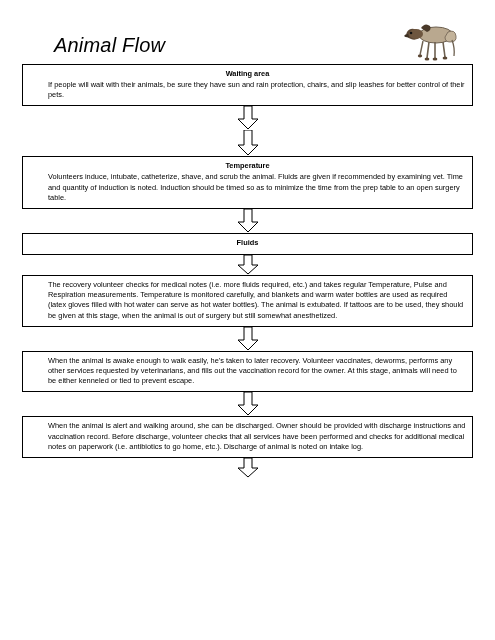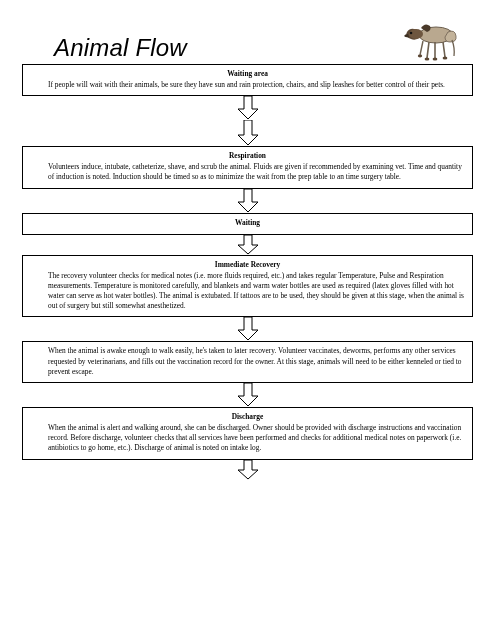--- a/index.html
+++ b/index.html
@@ -19,21 +19,21 @@
     width: 495px;
     height: 640px;
     box-sizing: border-box;
     padding: 18px 22px 0 22px;
   }
   .header {
     position: relative;
     height: 46px;
   }
   .title {
-    font-size: 24px;
+    font-size: 20px;
     font-style: italic;
     font-weight: normal;
     font-family: "Liberation Sans", sans-serif;
     margin: 0;
     padding-left: 32px;
     padding-top: 16px;
     letter-spacing: 0.2px;
   }
   .logo {
     position: absolute;
@@ -41,21 +41,20 @@
     top: 0px;
     width: 64px;
     height: 46px;
   }
   .box {
     border: 1px solid #000000;
     box-sizing: border-box;
     padding: 4px 6px 5px 6px;
     width: 451px;
     margin: 0;
-    font-family: Liberation Serif, serif;
   }
   .box-title {
     text-align: center;
     font-weight: bold;
     font-size: 7.4px;
     line-height: 10px;
     margin-bottom: 1px;
   }
   .box-text {
     font-size: 7.4px;
@@ -117,63 +116,61 @@
   </div>
 
 
   <div class="arrow-wrap">
     <svg class="arrow arrow-lg" width="28" height="26" viewBox="0 0 28 26">
       <polygon points="10,0 18,0 18,15 24,15 14,25 4,15 10,15" fill="#ffffff" stroke="#000000" stroke-width="1"></polygon>
     </svg>
   </div>
 
   <div class="box">
-    <div class="box-title">Respiration</div>
-    <div class="box-text">Volunteers induce, intubate, catheterize, shave, and scrub the animal.  Fluids are given if recommended by examining vet.  Time and quantity of induction is noted.  Induction should be timed so as to minimize the wait from the prep table to an time surgery table.</div>
+    <div class="box-title">Temperature</div>
+    <div class="box-text">Volunteers induce, intubate, catheterize, shave, and scrub the animal.  Fluids are given if recommended by examining vet.  Time and quantity of induction is noted.  Induction should be timed so as to minimize the time from the prep table to an open surgery table.</div>
   </div>
 
   <div class="arrow-wrap">
     <svg class="arrow arrow-md" width="28" height="24" viewBox="0 0 28 24">
       <polygon points="10,0 18,0 18,13 24,13 14,23 4,13 10,13" fill="#ffffff" stroke="#000000" stroke-width="1"></polygon>
     </svg>
   </div>
 
   <div class="box">
-    <div class="box-title">Waiting</div>
+    <div class="box-title">Fluids</div>
   </div>
 
   <div class="arrow-wrap">
     <svg class="arrow arrow-sm" width="28" height="20" viewBox="0 0 28 20">
       <polygon points="10,0 18,0 18,10 24,10 14,19 4,10 10,10" fill="#ffffff" stroke="#000000" stroke-width="1"></polygon>
     </svg>
   </div>
 
   <div class="box">
-    <div class="box-title">Immediate Recovery</div>
     <div class="box-text">The recovery volunteer checks for medical notes (i.e. more fluids required, etc.) and takes regular Temperature, Pulse and Respiration measurements.  Temperature is monitored carefully, and blankets and warm water bottles are used as required (latex gloves filled with hot water can serve as hot water bottles).  The animal is extubated.  If tattoos are to be used, they should be given at this stage, when the animal is out of surgery but still somewhat anesthetized.</div>
   </div>
 
   <div class="arrow-wrap">
     <svg class="arrow arrow-md" width="28" height="24" viewBox="0 0 28 24">
       <polygon points="10,0 18,0 18,13 24,13 14,23 4,13 10,13" fill="#ffffff" stroke="#000000" stroke-width="1"></polygon>
     </svg>
   </div>
 
   <div class="box">
     <div class="box-text">When the animal is awake enough to walk easily, he's taken to later recovery.  Volunteer vaccinates, deworms, performs any other services requested by veterinarians, and fills out the vaccination record for the owner.  At this stage, animals will need to be either kenneled or tied to prevent escape.</div>
   </div>
 
   <div class="arrow-wrap">
     <svg class="arrow arrow-md" width="28" height="24" viewBox="0 0 28 24">
       <polygon points="10,0 18,0 18,13 24,13 14,23 4,13 10,13" fill="#ffffff" stroke="#000000" stroke-width="1"></polygon>
     </svg>
   </div>
 
   <div class="box">
-    <div class="box-title">Discharge</div>
     <div class="box-text">When the animal is alert and walking around, she can be discharged.  Owner should be provided with discharge instructions and vaccination record.  Before discharge, volunteer checks that all services have been performed and checks for additional medical notes on paperwork (i.e. antibiotics to go home, etc.).  Discharge of animal is noted on intake log.</div>
   </div>
 
   <div class="arrow-wrap">
     <svg class="arrow arrow-sm" width="28" height="20" viewBox="0 0 28 20">
       <polygon points="10,0 18,0 18,10 24,10 14,19 4,10 10,10" fill="#ffffff" stroke="#000000" stroke-width="1"></polygon>
     </svg>
   </div>
 
 </div>

